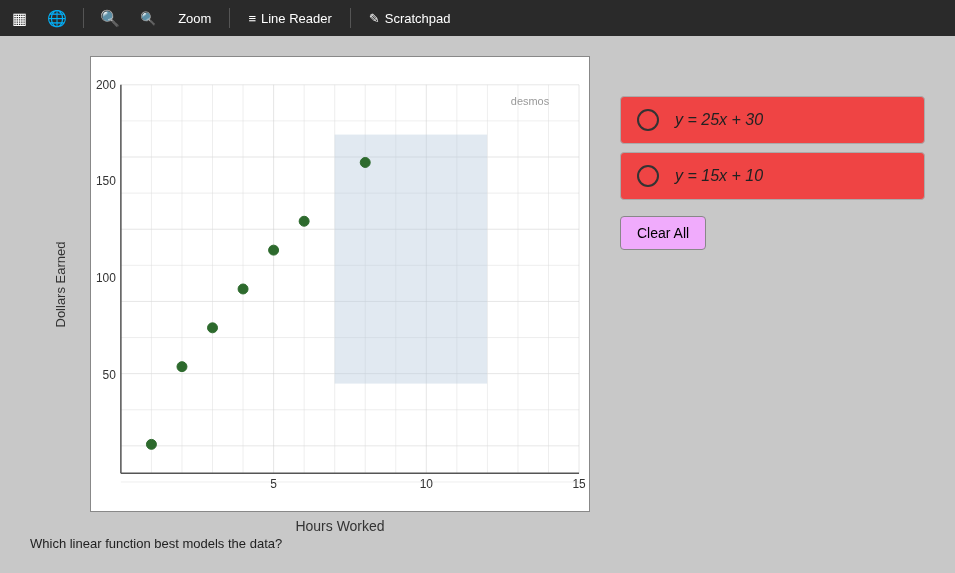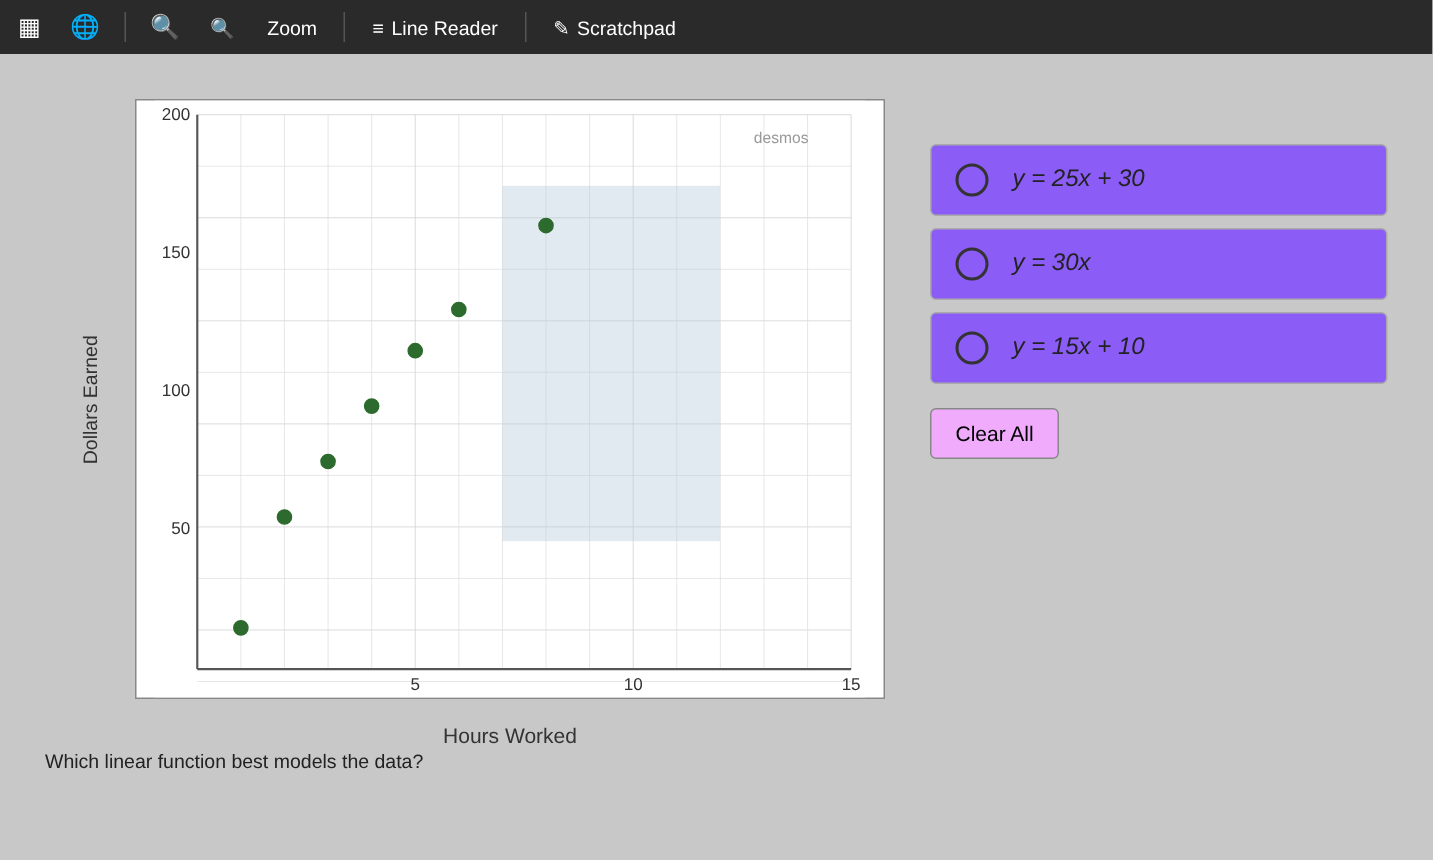--- a/index.html
+++ b/index.html
@@ -54,21 +54,21 @@
     
     .graph-section {
       flex: 0 0 520px;
       display: flex;
       flex-direction: column;
     }
 
     .graph-container {
       position: relative;
       width: 500px;
-      height: 400px;
+      height: 456px;
       background: #fff;
       border: 1px solid #888;
     }
 
     .graph-canvas {
       position: absolute;
       top: 0; left: 0;
       width: 100%;
       height: 100%;
     }
@@ -98,21 +98,21 @@
       flex: 1;
       display: flex;
       flex-direction: column;
       gap: 8px;
       padding-top: 40px;
     }
 
     .answer-choice {
       display: flex;
       align-items: center;
-      background: #8b5cf6;
+      background: #ef4444;
       border: 1px solid #aaa;
       border-radius: 4px;
       padding: 10px 16px;
       gap: 16px;
       cursor: pointer;
       min-height: 48px;
     }
 
     .radio-circle {
       width: 22px;
@@ -247,26 +247,20 @@
   <div class="answer-section">
 
     <div class="answer-choice">
       <div class="radio-circle"></div>
       <span class="answer-formula">
         <i>y</i> = 25<i>x</i> + 30
       </span>
     </div>
 
 
-    <div class="answer-choice">
-      <div class="radio-circle"></div>
-      <span class="answer-formula">
-        <i>y</i> = 30<i>x</i>
-      </span>
-    </div>
 
     <div class="answer-choice">
       <div class="radio-circle"></div>
       <span class="answer-formula">
         <i>y</i> = 15<i>x</i> + 10
       </span>
     </div>
 
     <button class="clear-all-btn">Clear All</button>
 

